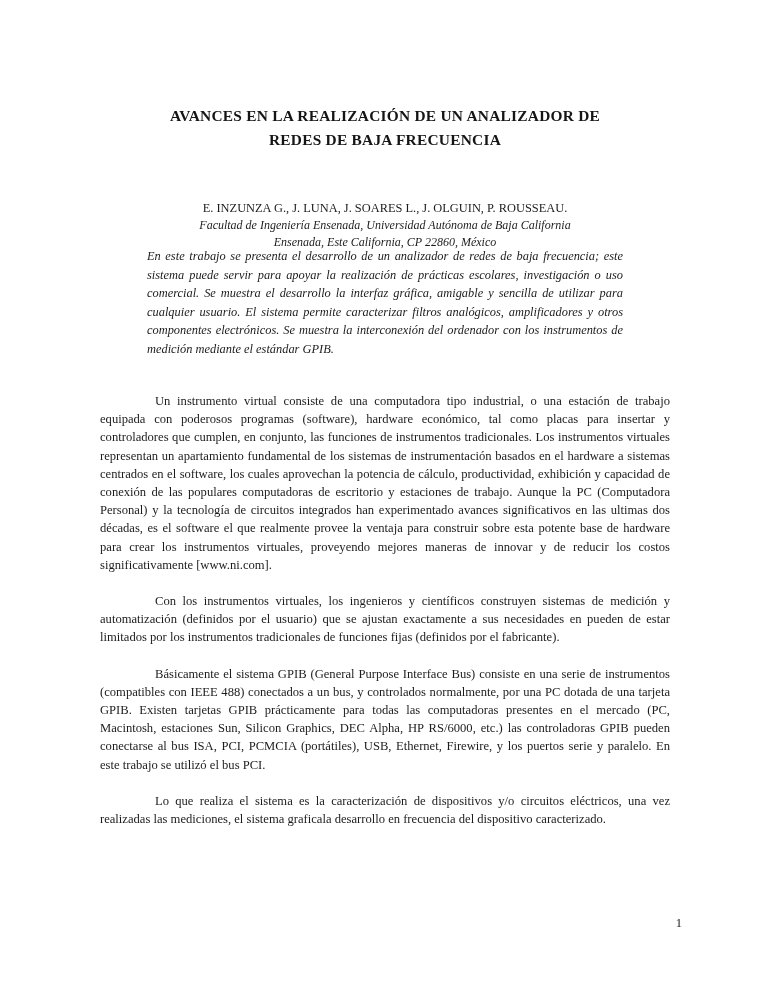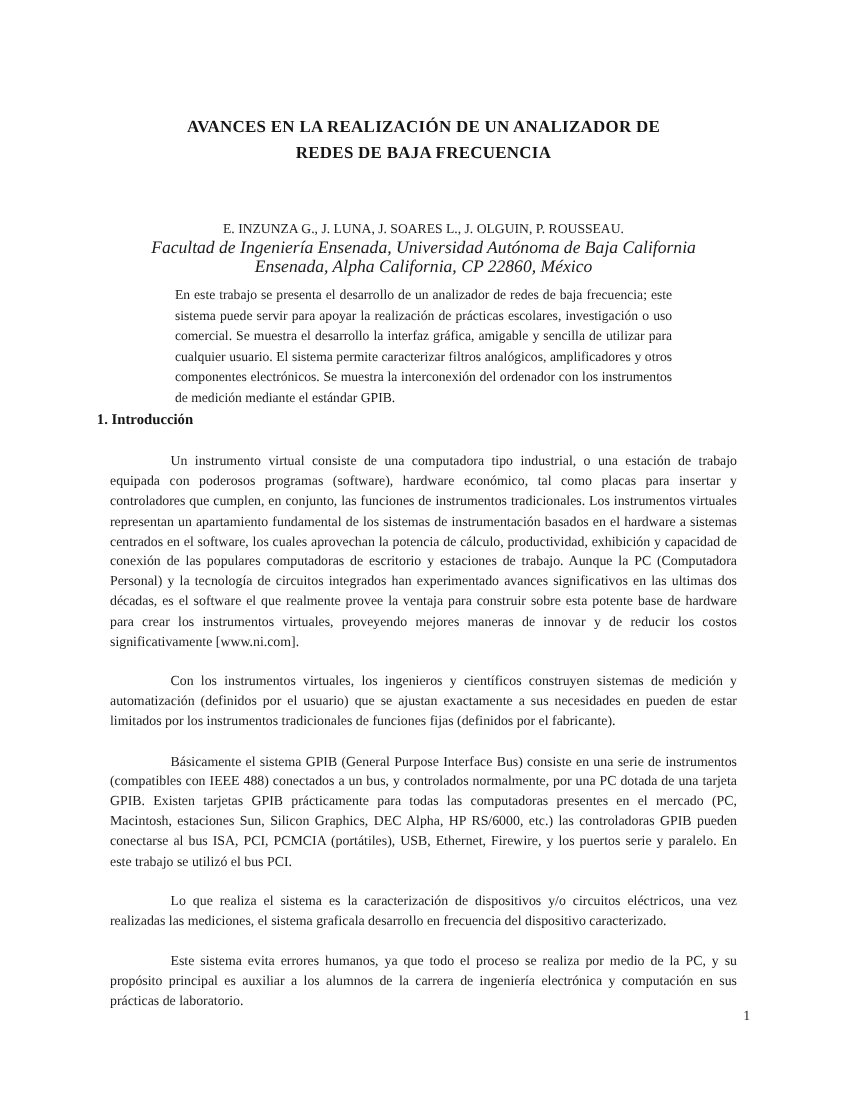--- a/index.html
+++ b/index.html
@@ -50,40 +50,41 @@
     width: 594px;
     text-align: center;
     margin-top: 32px;
   }
   .author-line {
     font-size: 12.4px;
     line-height: 17px;
     color: #1c1c1c;
   }
   .affil-line {
-    font-size: 16px;
+    font-size: 12px;
     font-style: italic;
     line-height: 17px;
     color: #1c1c1c;
   }
 
   
   .abstract-block {
     position: absolute;
     left: 143px;
     top: 243px;
     width: 484px;
   }
   .abstract-text {
     font-size: 12.4px;
+    font-style: italic;
     line-height: 18.6px;
     text-align: justify;
     text-justify: inter-word;
     color: #1c1c1c;
-    margin: 16px;
+    margin: 4px;
   }
 
   
   .body-block {
     position: absolute;
     left: 88px;
     top: 372px;
     width: 594px;
   }
   h2.section-heading {
@@ -122,31 +123,29 @@
 <div class="page">
 
   <div class="title-block">
     <div class="title-line">AVANCES EN LA REALIZACIÓN DE UN ANALIZADOR DE</div>
     <div class="title-line">REDES DE BAJA FRECUENCIA</div>
   </div>
 
   <div class="authors-block">
     <div class="author-line">E. INZUNZA G., J. LUNA, J. SOARES L., J. OLGUIN, P. ROUSSEAU.</div>
     <div class="affil-line">Facultad de Ingeniería Ensenada, Universidad Autónoma de Baja California</div>
-    <div class="affil-line">Ensenada, Alpha California, CP 22860, México</div>
+    <div class="affil-line">Ensenada, Este California, CP 22860, México</div>
   </div>
 
   <div class="abstract-block">
     <p class="abstract-text">En este trabajo se presenta el desarrollo de un analizador de redes de baja frecuencia; este sistema puede servir para apoyar la realización de prácticas escolares, investigación o uso comercial. Se muestra el desarrollo la interfaz gráfica, amigable y sencilla de utilizar para cualquier usuario. El sistema permite caracterizar filtros analógicos, amplificadores y otros componentes electrónicos. Se muestra la interconexión del ordenador con los instrumentos de medición mediante el estándar GPIB.</p>
   </div>
 
   <div class="body-block">
-    <h2 class="section-heading">1.  Introducción</h2>
     <p class="para gap-first">Un instrumento virtual consiste de una computadora tipo industrial, o una estación de trabajo equipada con poderosos programas (software), hardware económico, tal como placas para insertar y controladores que cumplen, en conjunto, las funciones de instrumentos tradicionales. Los instrumentos virtuales representan un apartamiento fundamental de los sistemas de instrumentación basados en el hardware a sistemas centrados en el software, los cuales aprovechan la potencia de cálculo, productividad, exhibición y capacidad de conexión de las populares computadoras de escritorio y estaciones de trabajo. Aunque la PC (Computadora Personal) y la tecnología de circuitos integrados han experimentado avances significativos en las ultimas dos décadas, es el software el que realmente provee la ventaja para construir sobre esta potente base de hardware para crear los instrumentos virtuales, proveyendo mejores maneras de innovar y de reducir los costos significativamente [www.ni.com].</p>
     <p class="para gap">Con los instrumentos virtuales, los ingenieros y científicos construyen sistemas de medición y automatización  (definidos por el usuario) que se ajustan exactamente a sus necesidades en pueden de estar limitados por los instrumentos tradicionales de funciones fijas (definidos por el fabricante).</p>
     <p class="para gap">Básicamente el sistema GPIB (General Purpose Interface Bus) consiste en una serie de instrumentos (compatibles con IEEE 488) conectados a un bus, y controlados  normalmente, por una PC dotada de una tarjeta GPIB. Existen tarjetas GPIB prácticamente para todas las computadoras presentes en el mercado (PC, Macintosh, estaciones Sun, Silicon Graphics, DEC Alpha, HP RS/6000, etc.) las controladoras GPIB pueden conectarse al bus ISA, PCI, PCMCIA (portátiles), USB, Ethernet, Firewire, y los puertos serie y paralelo. En este trabajo se utilizó el bus PCI.</p>
     <p class="para gap">Lo que realiza el sistema es la caracterización de dispositivos y/o circuitos eléctricos, una vez realizadas las mediciones, el sistema graficala desarrollo en frecuencia del dispositivo caracterizado.</p>
-    <p class="para gap">Este sistema evita errores humanos, ya que todo el proceso se realiza por medio de la PC,  y  su propósito principal es auxiliar a los alumnos de la carrera de ingeniería electrónica y computación en sus prácticas de laboratorio.</p>
   </div>
 
   <div class="page-number">1</div>
 
 </div>
 
 </body></html>

